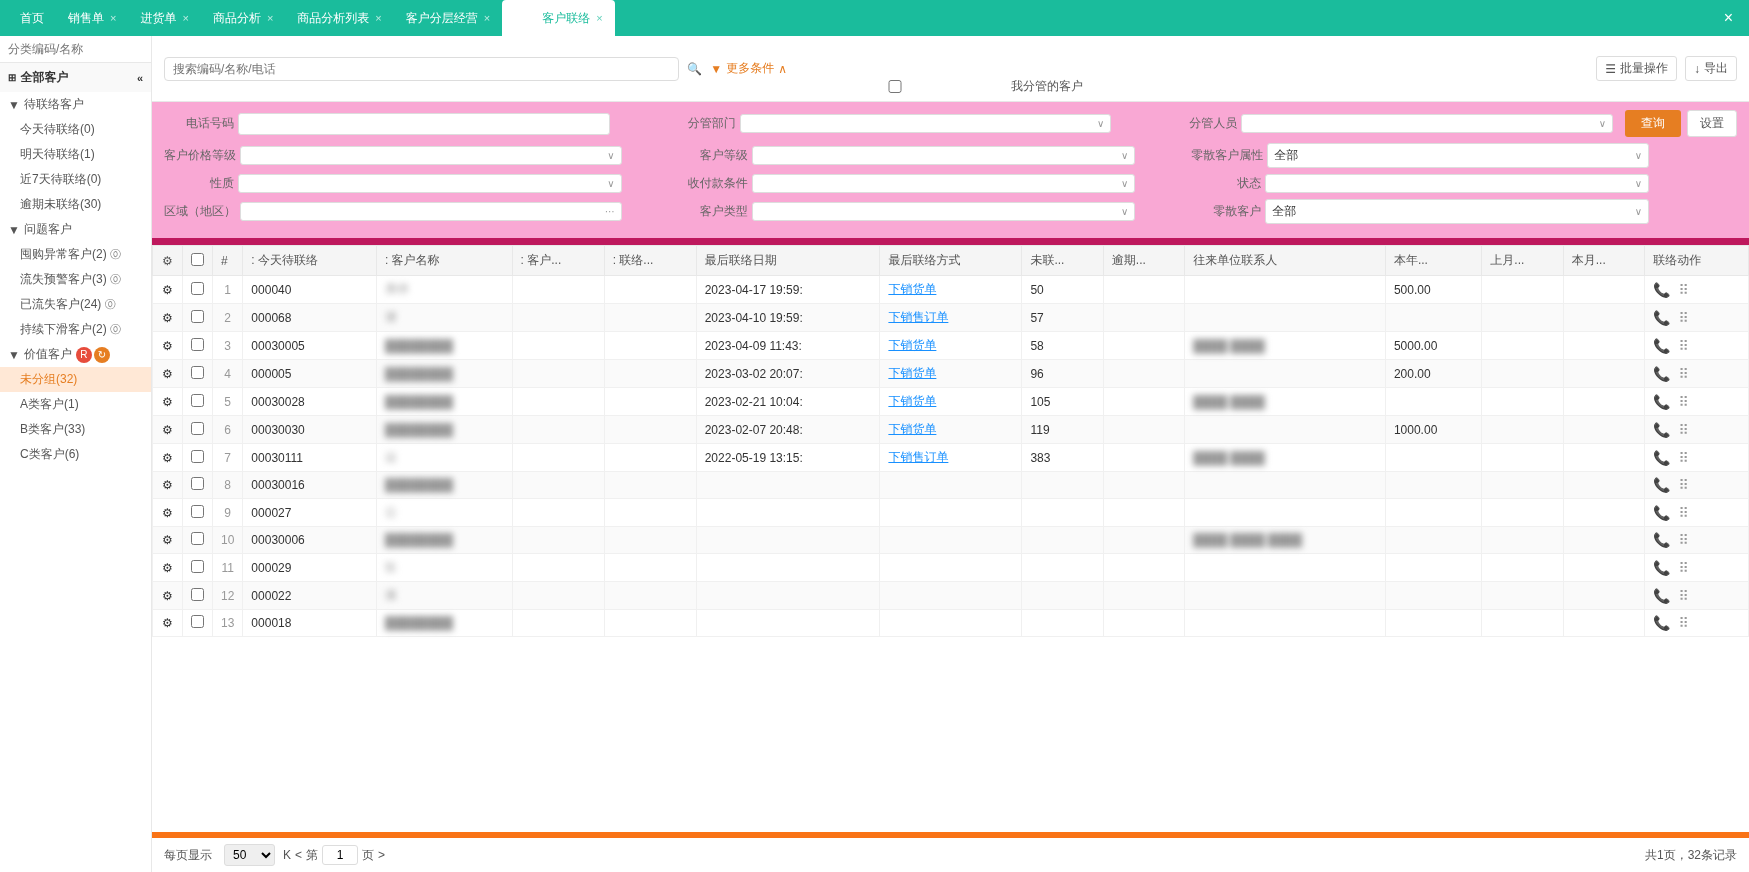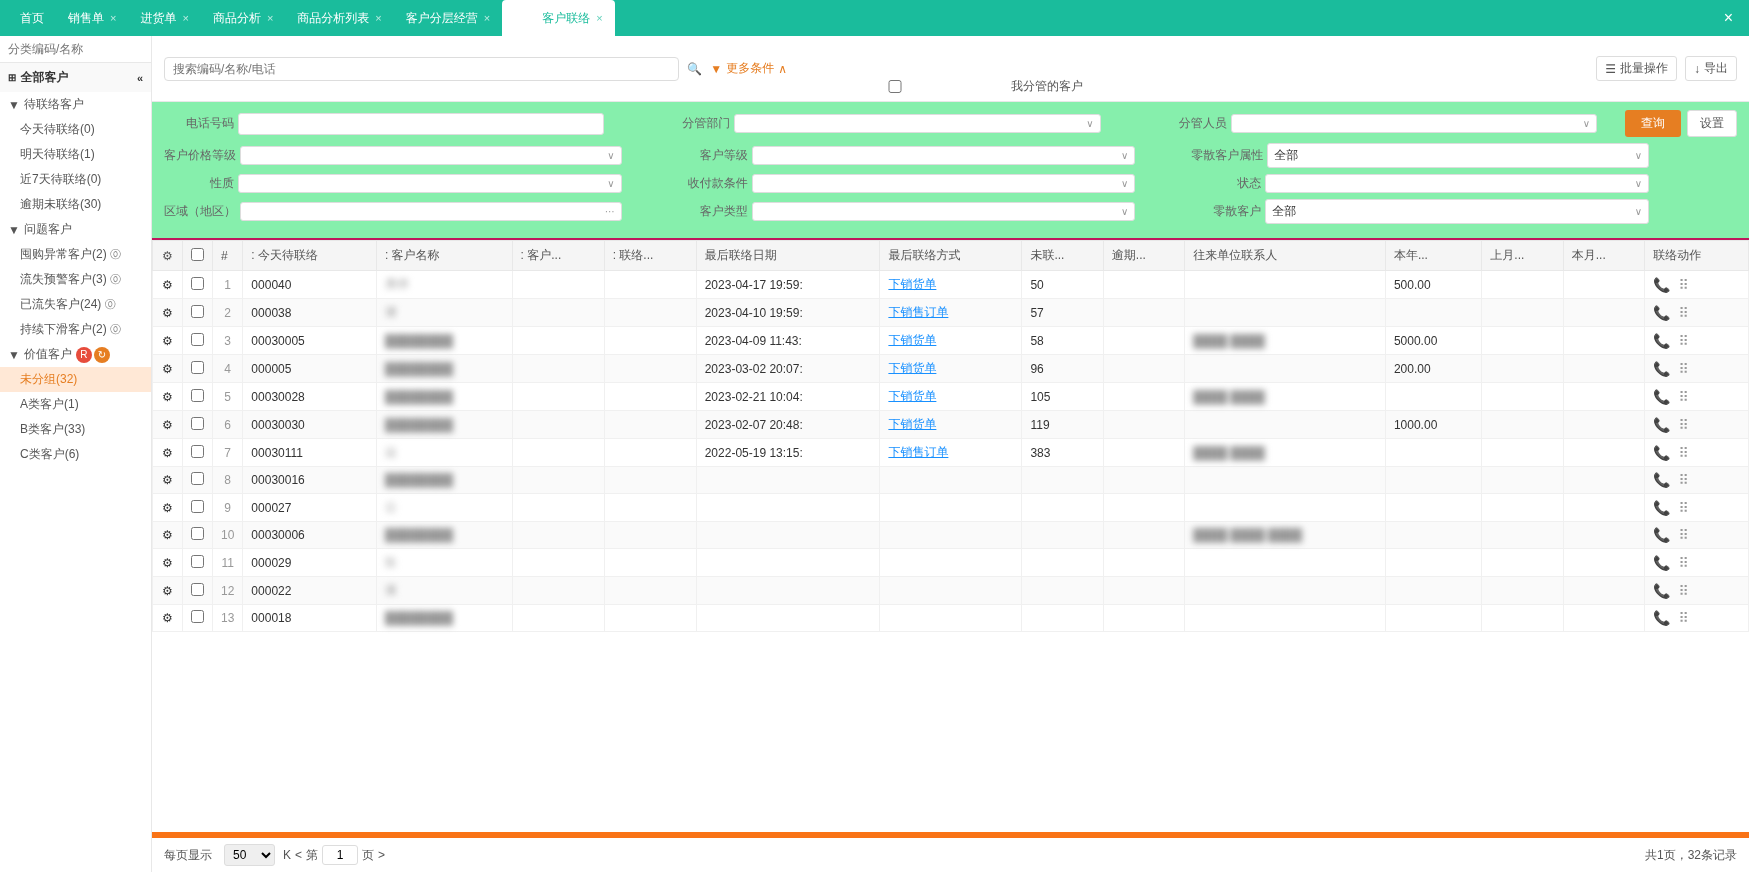--- a/index.html
+++ b/index.html
@@ -154,22 +154,22 @@
       cursor: pointer;
       font-size: 12px;
       border: 1px solid #ddd;
       border-radius: 3px;
       padding: 3px 8px;
       background: #fff;
     }
 
     
     .advanced-filter {
-      background: #86efac;
-      border-bottom: 2px solid #be185d;
+      background: #f9a8d4;
+      border-bottom: 7px solid #be185d;
       padding: 8px 12px;
     }
     .filter-row {
       display: flex;
       align-items: center;
       gap: 8px;
       margin-bottom: 6px;
     }
     .filter-field {
       display: flex;
@@ -427,21 +427,21 @@
           </div>
         </div>
         <div style="width:40px;"></div>
         <div class="filter-field">
           <label>分管人员</label>
           <div class="filter-select">
             <span></span>
             <span class="chevron">∨</span>
           </div>
         </div>
-        <div style="display:flex;gap:6px;margin-left:20px;">
+        <div style="display:flex;gap:6px;margin-left:4px;">
           <button class="btn-query">查询</button>
           <button class="btn-reset">设置</button>
         </div>
       </div>
 
       <div class="filter-row">
         <div class="filter-field">
           <label>客户价格等级</label>
           <div class="filter-select">
             <span></span>
@@ -565,21 +565,21 @@
       <div class="action-icons">
         <span class="action-icon">📞</span>
         <span class="action-icon">⠿</span>
       </div>
     </td>
   </tr>
             <tr>
     <td style="text-align:center;">⚙</td>
     <td><input type="checkbox" style=""></td>
     <td class="row-num">2</td>
-    <td>000038</td>
+    <td>000068</td>
     <td><span class="blurred">请</span></td>
     <td><span class="blurred"></span></td>
     <td><span class="blurred"></span></td>
     <td>2023-04-10 19:59:</td>
     <td><span class="link-text">下销售订单</span></td>
     <td>57</td>
     <td></td>
     <td></td>
     <td></td>
     <td></td>

